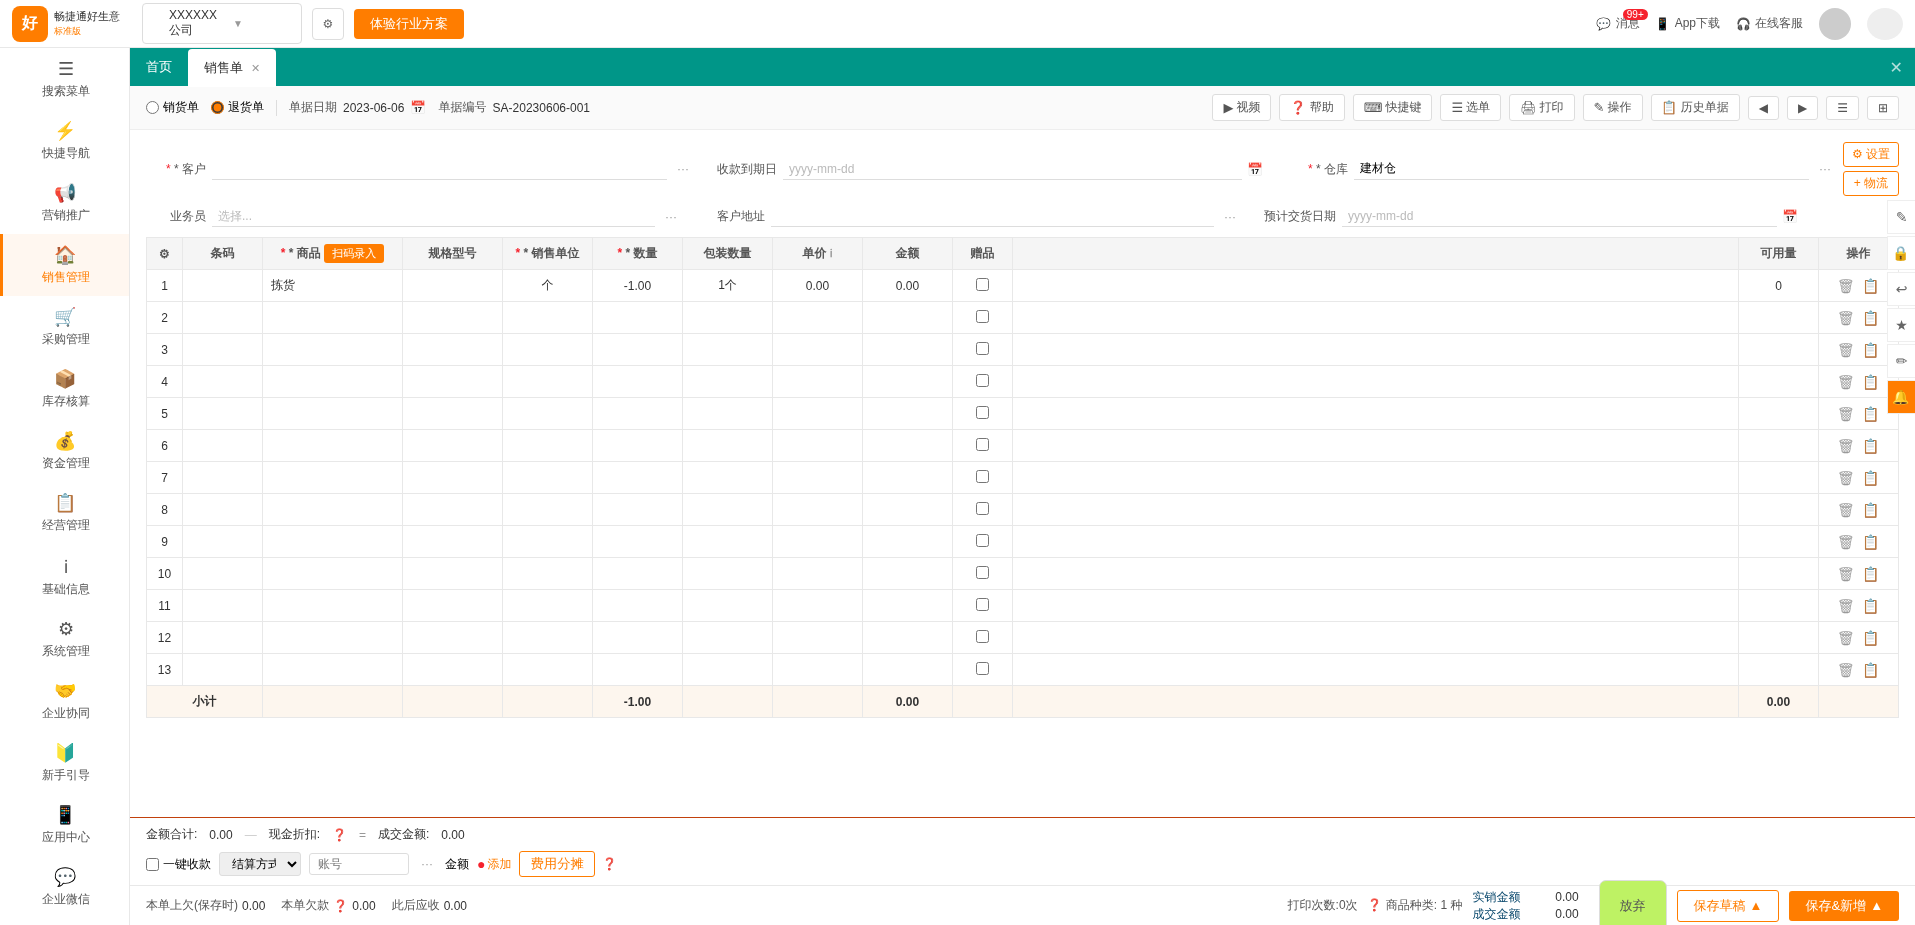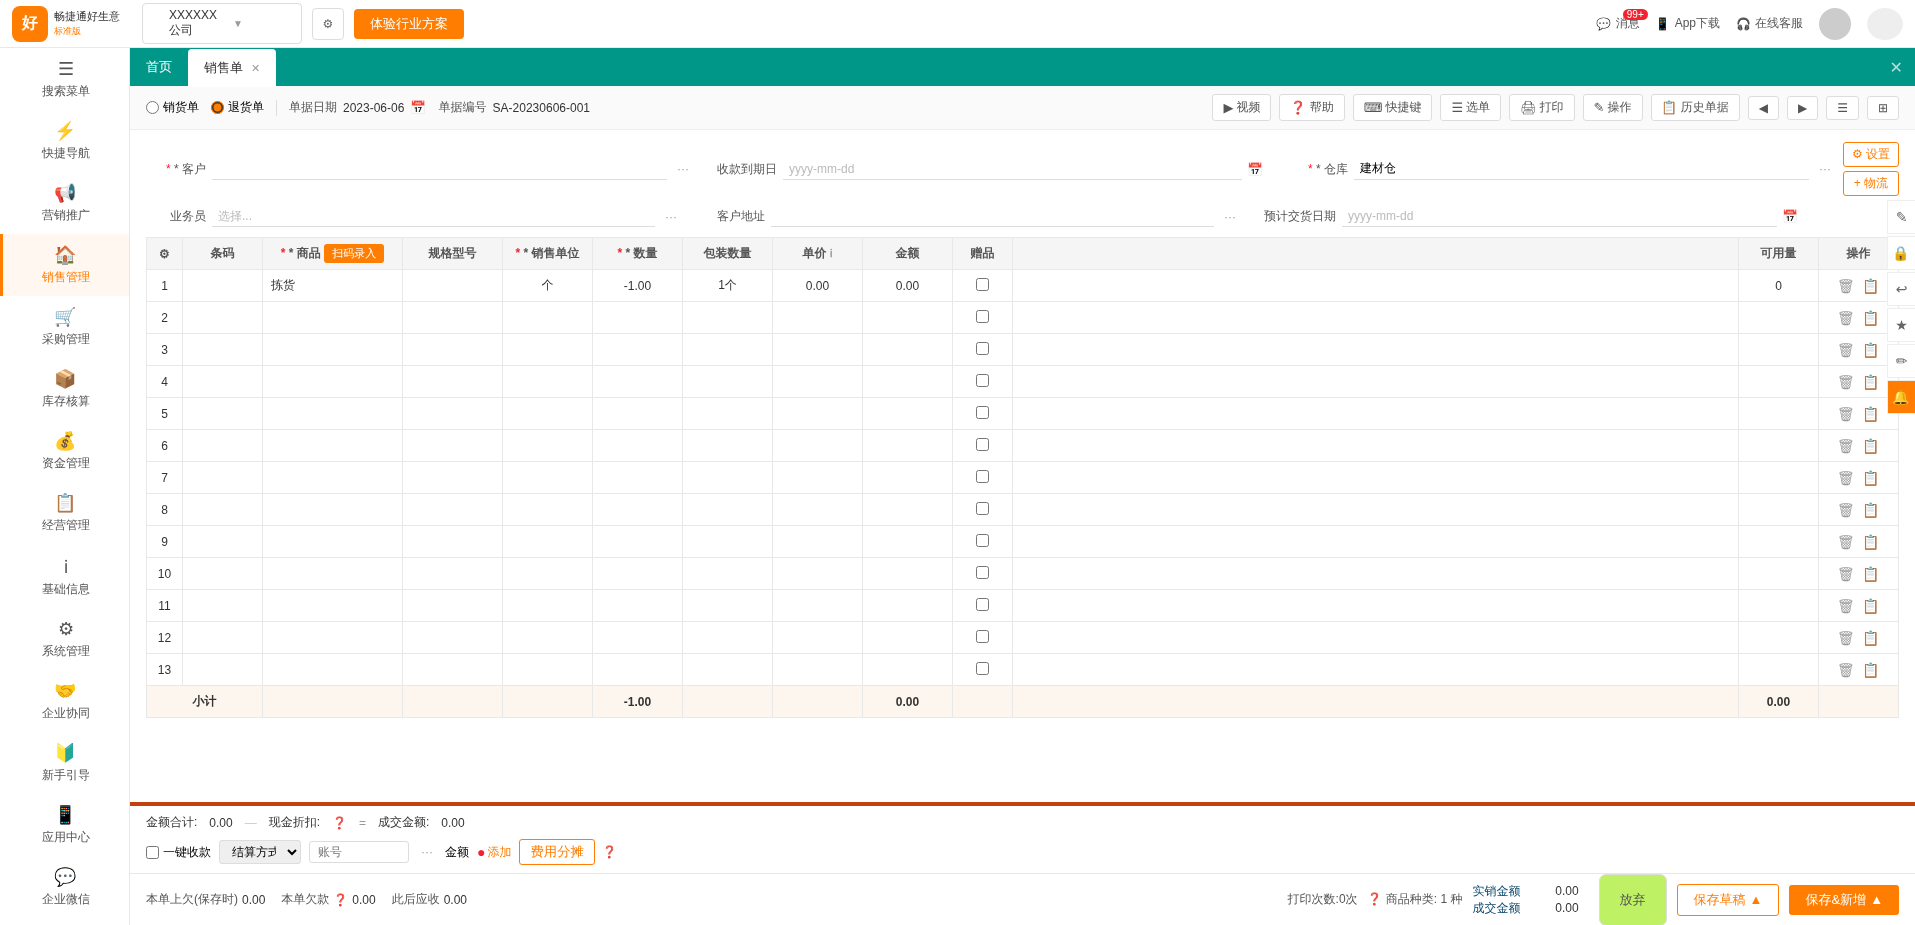--- a/index.html
+++ b/index.html
@@ -346,21 +346,21 @@
 
     
     .footer-summary {
       padding: 8px 16px 4px;
       display: flex;
       align-items: center;
       gap: 12px;
       flex-shrink: 0;
       font-size: 12px;
       color: #333;
-      border-top: 4px solid #c2410c;
+      border-top: 1px solid #c2410c;
     }
     .footer-summary .eq { color: #999; }
     .footer-payment {
       padding: 4px 16px 8px;
       display: flex;
       align-items: center;
       gap: 8px;
       flex-shrink: 0;
       font-size: 12px;
     }
@@ -381,21 +381,21 @@
       border: 1px solid #ff7d00;
       color: #ff7d00;
       background: #fff;
       border-radius: 3px;
       padding: 3px 10px;
       cursor: pointer;
     }
 
     
     .bottom-bar {
-      height: 52px;
+      height: 40px;
       background: #fff;
       border-top: 1px solid #e8e8e8;
       display: flex;
       align-items: center;
       padding: 0 16px;
       flex-shrink: 0;
       gap: 16px;
     }
     .bottom-stat { display: flex; align-items: center; gap: 4px; color: #555; font-size: 12px; }
     .bottom-stat .val { color: #333; font-weight: 500; }

